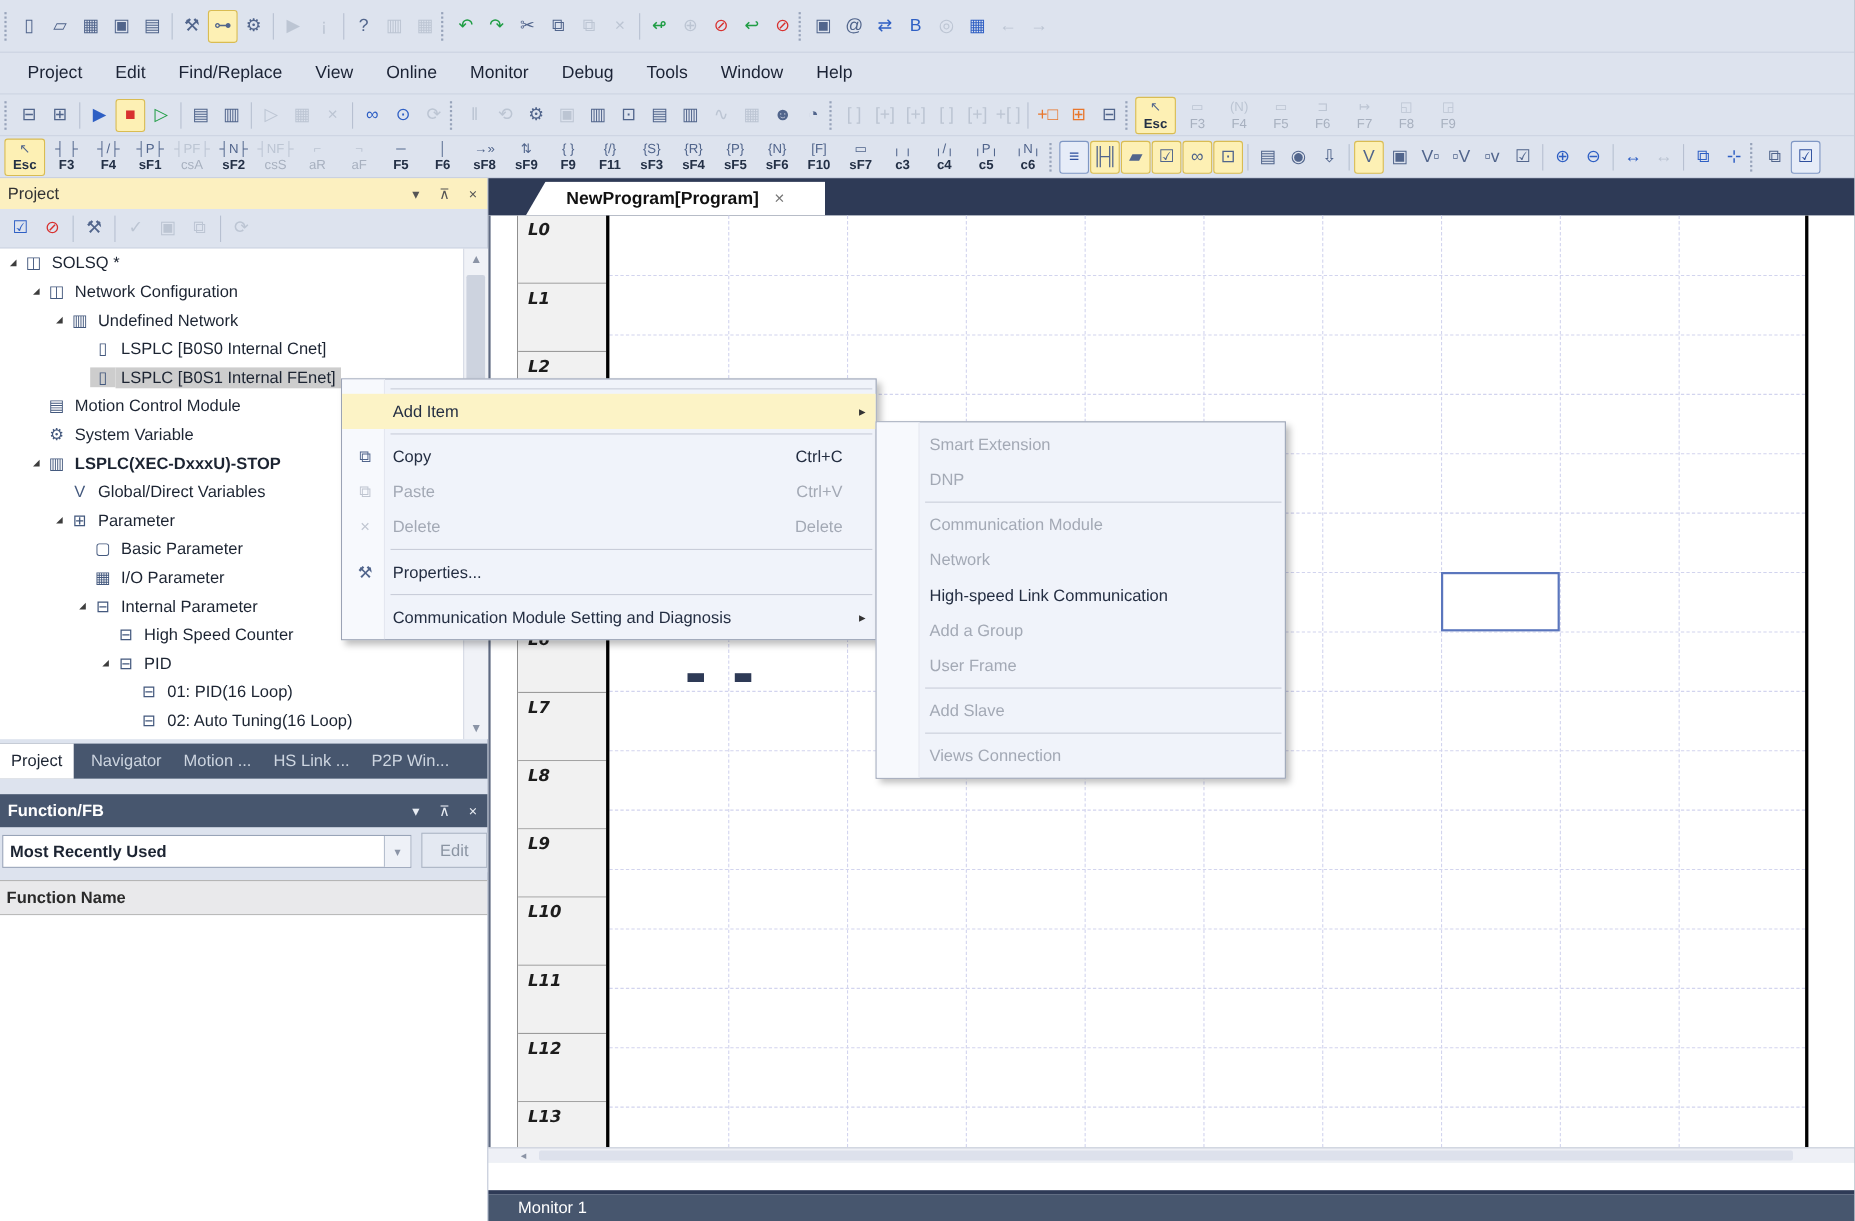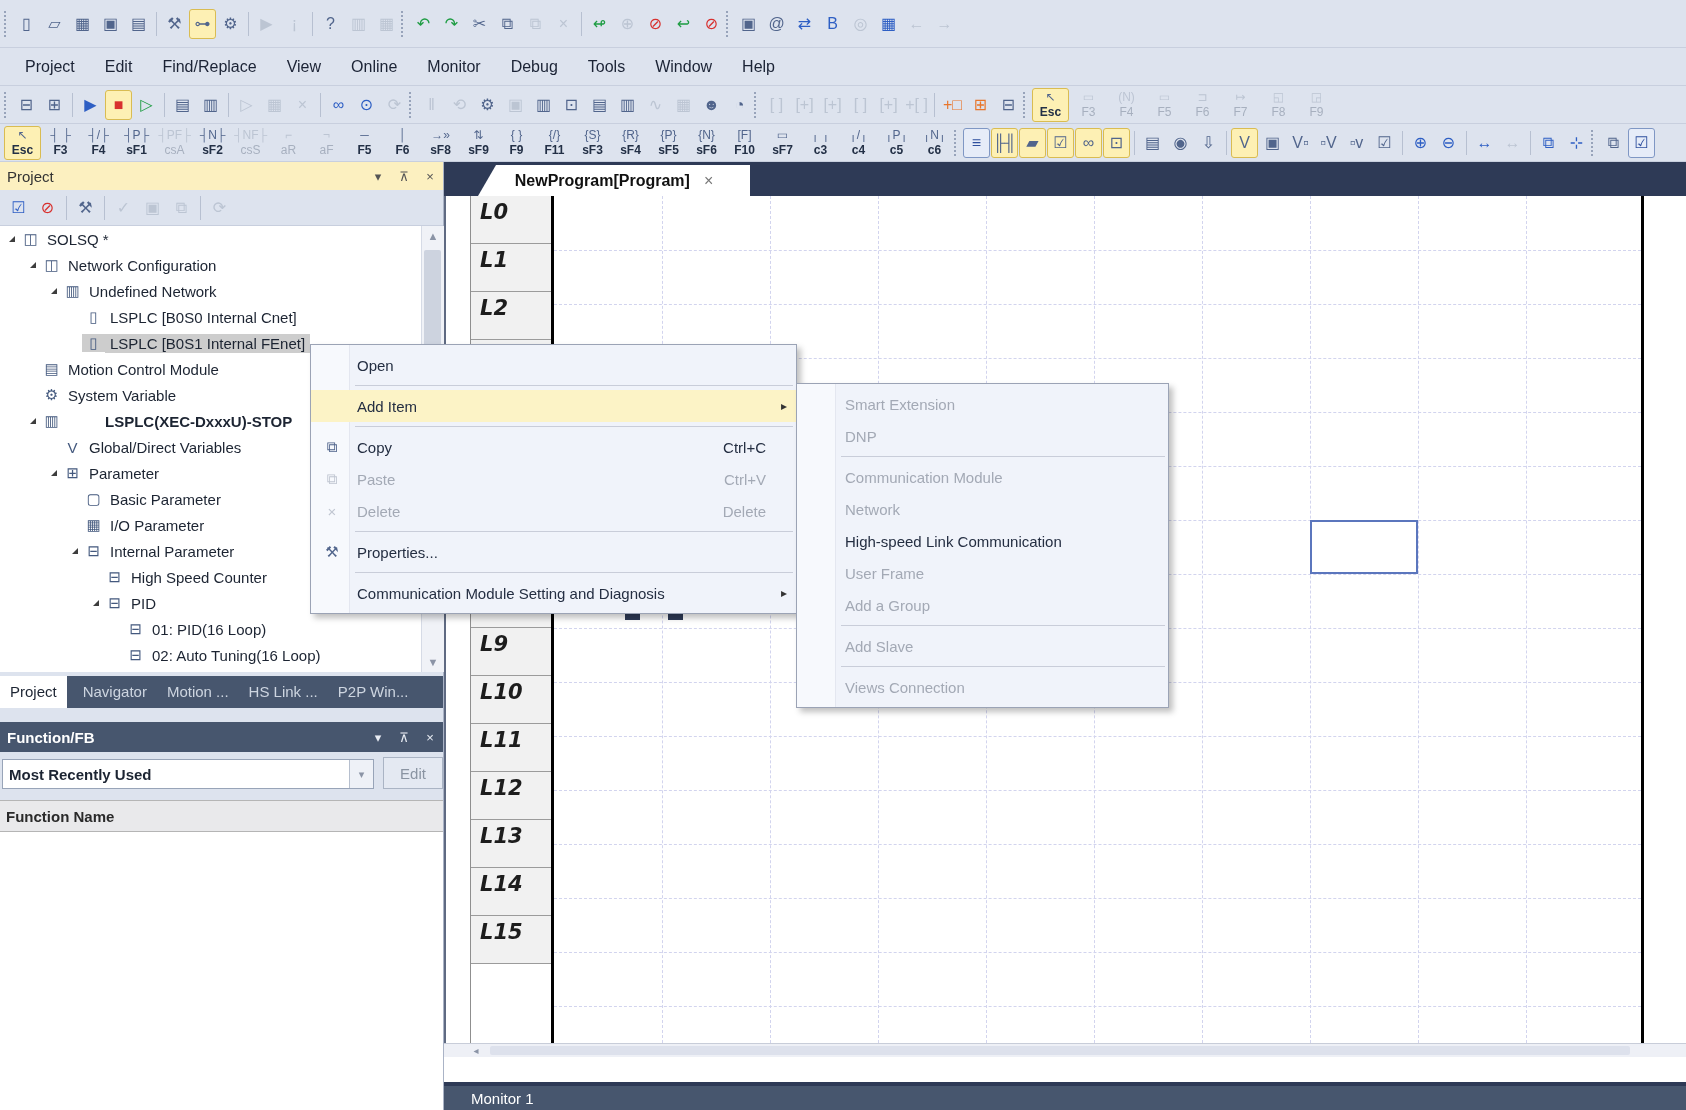--- a/index.html
+++ b/index.html
@@ -42,21 +42,21 @@
   #proj-toolbar{position:absolute;left:0;top:190px;width:443px;height:36px;background:#dde3ee;
                 display:flex;align-items:center;padding-left:5px;box-sizing:border-box;border-bottom:1px solid #c8cfde;gap:2px;}
   #proj-tree{position:absolute;left:0;top:226px;width:421px;height:446px;background:#fff;overflow:hidden;}
   .trow{height:26px;display:flex;align-items:center;font-size:15px;color:#1c2432;white-space:nowrap;}
   .indent{display:inline-block;height:1px;}
   .lvl0{width:4px;} .lvl1{width:25px;} .lvl2{width:46px;} .lvl3{width:67px;} .lvl4{width:88px;} .lvl5{width:109px;}
   .texp{width:15px;display:inline-flex;justify-content:center;}
   .tri{display:inline-block;width:0;height:0;border-left:6px solid transparent;border-bottom:6px solid #3d3d3d;}
   .ticon{width:23px;text-align:center;color:#44597e;font-size:15px;}
   .tlabel{padding:1px 5px;}
-  .trow.bold .tlabel{font-weight:700;margin-left:37px;}
+  .trow.bold .tlabel{font-weight:700;}
   .trow.selected .tlabel,.trow.selected .ticon{background:#cdcdcd;}
   #tree-scroll{position:absolute;left:421px;top:226px;width:22px;height:446px;background:#f0f2f7;border-left:1px solid #d6dbe6;}
   .scroll-arrow{position:absolute;left:0;width:22px;height:20px;display:flex;align-items:center;justify-content:center;
                 color:#8b94a6;font-size:11px;}
   #tree-thumb{position:absolute;left:2px;top:24px;width:17px;height:250px;background:#cdd3df;border-radius:2px;}
   #left-tabs{position:absolute;left:0;top:676px;width:443px;height:32px;background:#47566e;display:flex;align-items:flex-start;}
   .ltab{padding:0 10px;font-size:15px;color:#cdd5e0;line-height:32px;}
   .ltab.active{background:#fff;color:#1c2432;height:32px;margin-right:6px;}
   #fn-gap{position:absolute;left:0;top:708px;width:443px;height:14px;background:#dde3ee;}
   #fn-header{position:absolute;left:0;top:722px;width:443px;height:30px;background:#47566e;color:#fff;
@@ -79,22 +79,22 @@
   
   #tabstrip{position:absolute;left:444px;top:162px;width:1242px;height:34px;background:#2e3a56;}
   #doc-tab{position:absolute;left:478px;top:165px;width:272px;height:31px;background:#fff;
            clip-path:polygon(18px 0,100% 0,100% 100%,0 100%);display:flex;align-items:center;justify-content:center;
            font-size:16px;font-weight:700;color:#111;gap:14px;}
   #doc-tab .close{font-weight:400;color:#777;font-size:16px;}
   #canvas{position:absolute;left:444px;top:196px;width:1242px;height:847px;background:#fff;}
   #edit-left-line{position:absolute;left:444px;top:196px;width:2px;height:847px;background:#5f6a82;}
   #row-headers{position:absolute;left:470px;top:196px;width:81px;height:847px;overflow:hidden;
                border-left:1px solid #8f8f8f;box-sizing:border-box;}
-  .lrow{height:48px;background:#f1f1f1;border-bottom:1px solid #9b9b9b;box-sizing:border-box;
-        font-family:"DejaVu Sans",sans-serif;font-style:italic;font-weight:700;font-size:21px;color:#1d1d1d;
+  .lrow{height:62px;background:#f1f1f1;border-bottom:1px solid #9b9b9b;box-sizing:border-box;
+        font-family:"DejaVu Sans",sans-serif;font-style:italic;font-weight:700;font-size:15px;color:#1d1d1d;
         padding:4px 0 0 9px;}
   #rail-left{position:absolute;left:551px;top:196px;width:3px;height:847px;background:#000;}
   #rail-right{position:absolute;left:1641px;top:196px;width:3px;height:847px;background:#000;}
   #grid{position:absolute;left:554px;top:196px;width:1087px;height:847px;}
   .vline{position:absolute;top:0;bottom:0;border-left:1px dashed #d2d4ee;}
   .hline{position:absolute;left:0;right:0;border-top:1px dashed #d2d4ee;}
   #cursor-cell{position:absolute;left:1310px;top:520px;width:108px;height:54px;border:2px solid #5b76bd;
                background:#fff;box-sizing:border-box;z-index:5;}
   .frag{position:absolute;background:#2e3a56;z-index:4;}
   #hscroll{position:absolute;left:444px;top:1043px;width:1242px;height:14px;background:#eef0f6;border-top:1px solid #c8cdd9;box-sizing:border-box;}
@@ -895,28 +895,20 @@
   <div id="editor-gap"></div>
   <div id="mon-line"></div>
   <div id="monitor-bar">
     <span>Monitor 1</span>
   </div>
 
   <div class="menu" id="ctx-menu">
     <div class="gutter"></div>
     <div class="mlist">
 
-    <div>
-        <div class="mi">
-
-          <span class="mlabel">Open</span>
-
-        </div>
-
-      </div>
         <div>
 
         <div class="msep"></div>
       </div>
         <div>
         <div class="mi hl">
 
           <span class="mlabel">Add Item</span>
 
           <span class="marrow">▸</span>
@@ -1015,27 +1007,27 @@
 
       </div>
         <div>
         <div class="mi">
           <span class="mlabel">High-speed Link Communication</span>
         </div>
 
       </div>
         <div>
         <div class="mi disabled">
+          <span class="mlabel">Add a Group</span>
+        </div>
+
+      </div>
+        <div>
+        <div class="mi disabled">
           <span class="mlabel">User Frame</span>
-        </div>
-
-      </div>
-        <div>
-        <div class="mi disabled">
-          <span class="mlabel">Add a Group</span>
         </div>
 
       </div>
         <div>
 
         <div class="msep"></div>
       </div>
         <div>
         <div class="mi disabled">
           <span class="mlabel">Add Slave</span>

